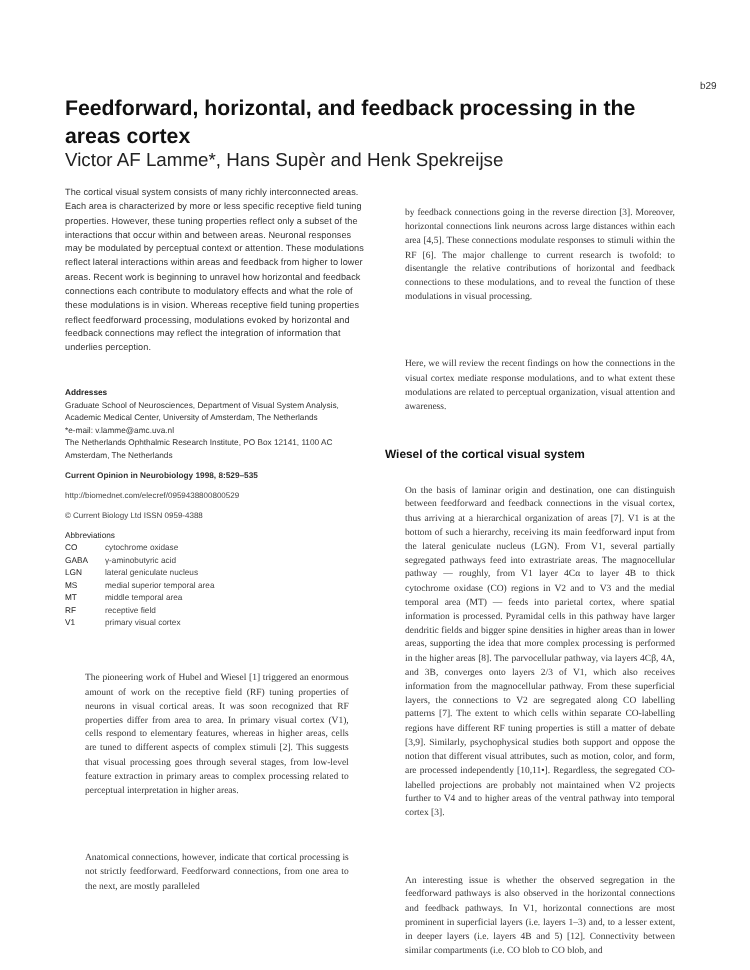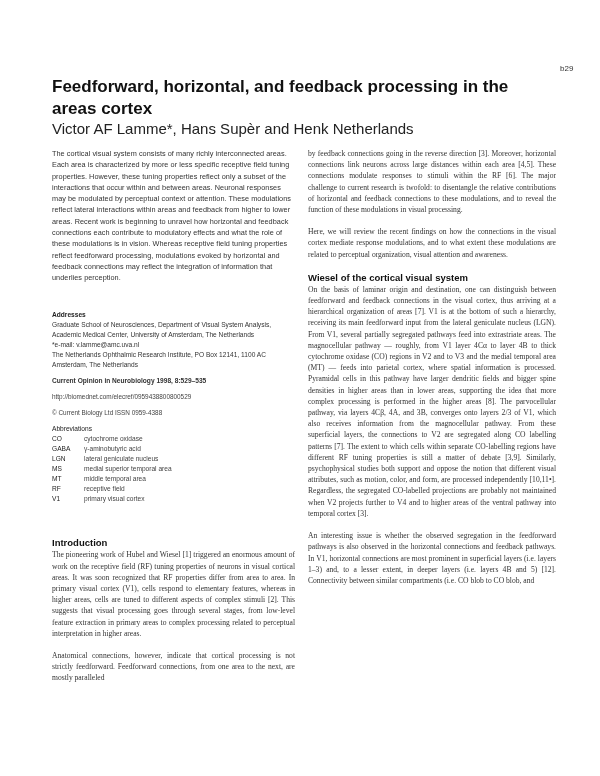--- a/index.html
+++ b/index.html
@@ -13,31 +13,31 @@
   .addresses { margin-top: 26px; font: 6.6px/10px "Liberation Sans", sans-serif; color: #333; }
   .addresses .lbl { font-weight: bold; color: #222; }
   .journal { margin-top: 6px; font: bold 6.6px/10px "Liberation Sans", sans-serif; color: #333; }
   .meta { margin-top: 6px; font: 6.4px/10px "Liberation Sans", sans-serif; color: #444; }
   .abbr { margin-top: 6px; font: 6.6px/10.1px "Liberation Sans", sans-serif; color: #333; }
   .abbr .lbl { color: #222; }
   .abbr-row { display: flex; }
   .abbr-key { width: 32px; color: #222; }
   .abbr-val { color: #444; }
   h2.section { margin: 0; font: bold 9.5px/13px "Liberation Sans", sans-serif; color: #111; }
-  .body p { margin: 0; font: 7.6px/11.2px "Liberation Serif", serif; color: #333; text-align: justify; }
+  .body p { margin: 16px; font: 7.6px/11.2px "Liberation Serif", serif; color: #333; text-align: justify; }
   .intro { margin-top: 32px; }
   .gap { height: 11px; }
 </style>
 </head>
 <body>
 
 <div class="page-num">b29</div>
 
 <h1 class="title">Feedforward, horizontal, and feedback processing in the areas cortex</h1>
-<p class="authors">Victor AF Lamme*, Hans Supèr and Henk Netherlands</p>
+<p class="authors">Victor AF Lamme*, Hans Supèr and Henk Spekreijse</p>
 
 <div class="col-left">
   <div class="abstract">
     <p>The cortical visual system consists of many richly interconnected areas. Each area is characterized by more or less specific receptive field tuning properties. However, these tuning properties reflect only a subset of the interactions that occur within and between areas. Neuronal responses may be modulated by perceptual context or attention. These modulations reflect lateral interactions within areas and feedback from higher to lower areas. Recent work is beginning to unravel how horizontal and feedback connections each contribute to modulatory effects and what the role of these modulations is in vision. Whereas receptive field tuning properties reflect feedforward processing, modulations evoked by horizontal and feedback connections may reflect the integration of information that underlies perception.</p>
   </div>
 
   <div class="addresses">
     <div class="lbl">Addresses</div>
     <div>Graduate School of Neurosciences, Department of Visual System Analysis, Academic Medical Center, University of Amsterdam, The Netherlands</div>
     <div>*e-mail: v.lamme@amc.uva.nl</div>
@@ -79,21 +79,20 @@
           <span class="abbr-val">receptive field</span>
         </div>
         <div class="abbr-row">
           <span class="abbr-key">V1</span>
           <span class="abbr-val">primary visual cortex</span>
         </div>
       </div>
   </div>
 
   <div class="body intro">
-    <h2 class="section">Introduction</h2>
     <p>The pioneering work of Hubel and Wiesel [1] triggered an enormous amount of work on the receptive field (RF) tuning properties of neurons in visual cortical areas. It was soon recognized that RF properties differ from area to area. In primary visual cortex (V1), cells respond to elementary features, whereas in higher areas, cells are tuned to different aspects of complex stimuli [2]. This suggests that visual processing goes through several stages, from low-level feature extraction in primary areas to complex processing related to perceptual interpretation in higher areas.</p>
     <div class="gap"></div>
     <p>Anatomical connections, however, indicate that cortical processing is not strictly feedforward. Feedforward connections, from one area to the next, are mostly paralleled</p>
   </div>
 </div>
 
 <div class="col-right body">
   <p>by feedback connections going in the reverse direction [3]. Moreover, horizontal connections link neurons across large distances within each area [4,5]. These connections modulate responses to stimuli within the RF [6]. The major challenge to current research is twofold: to disentangle the relative contributions of horizontal and feedback connections to these modulations, and to reveal the function of these modulations in visual processing.</p>
   <div class="gap"></div>
   <p>Here, we will review the recent findings on how the connections in the visual cortex mediate response modulations, and to what extent these modulations are related to perceptual organization, visual attention and awareness.</p>

